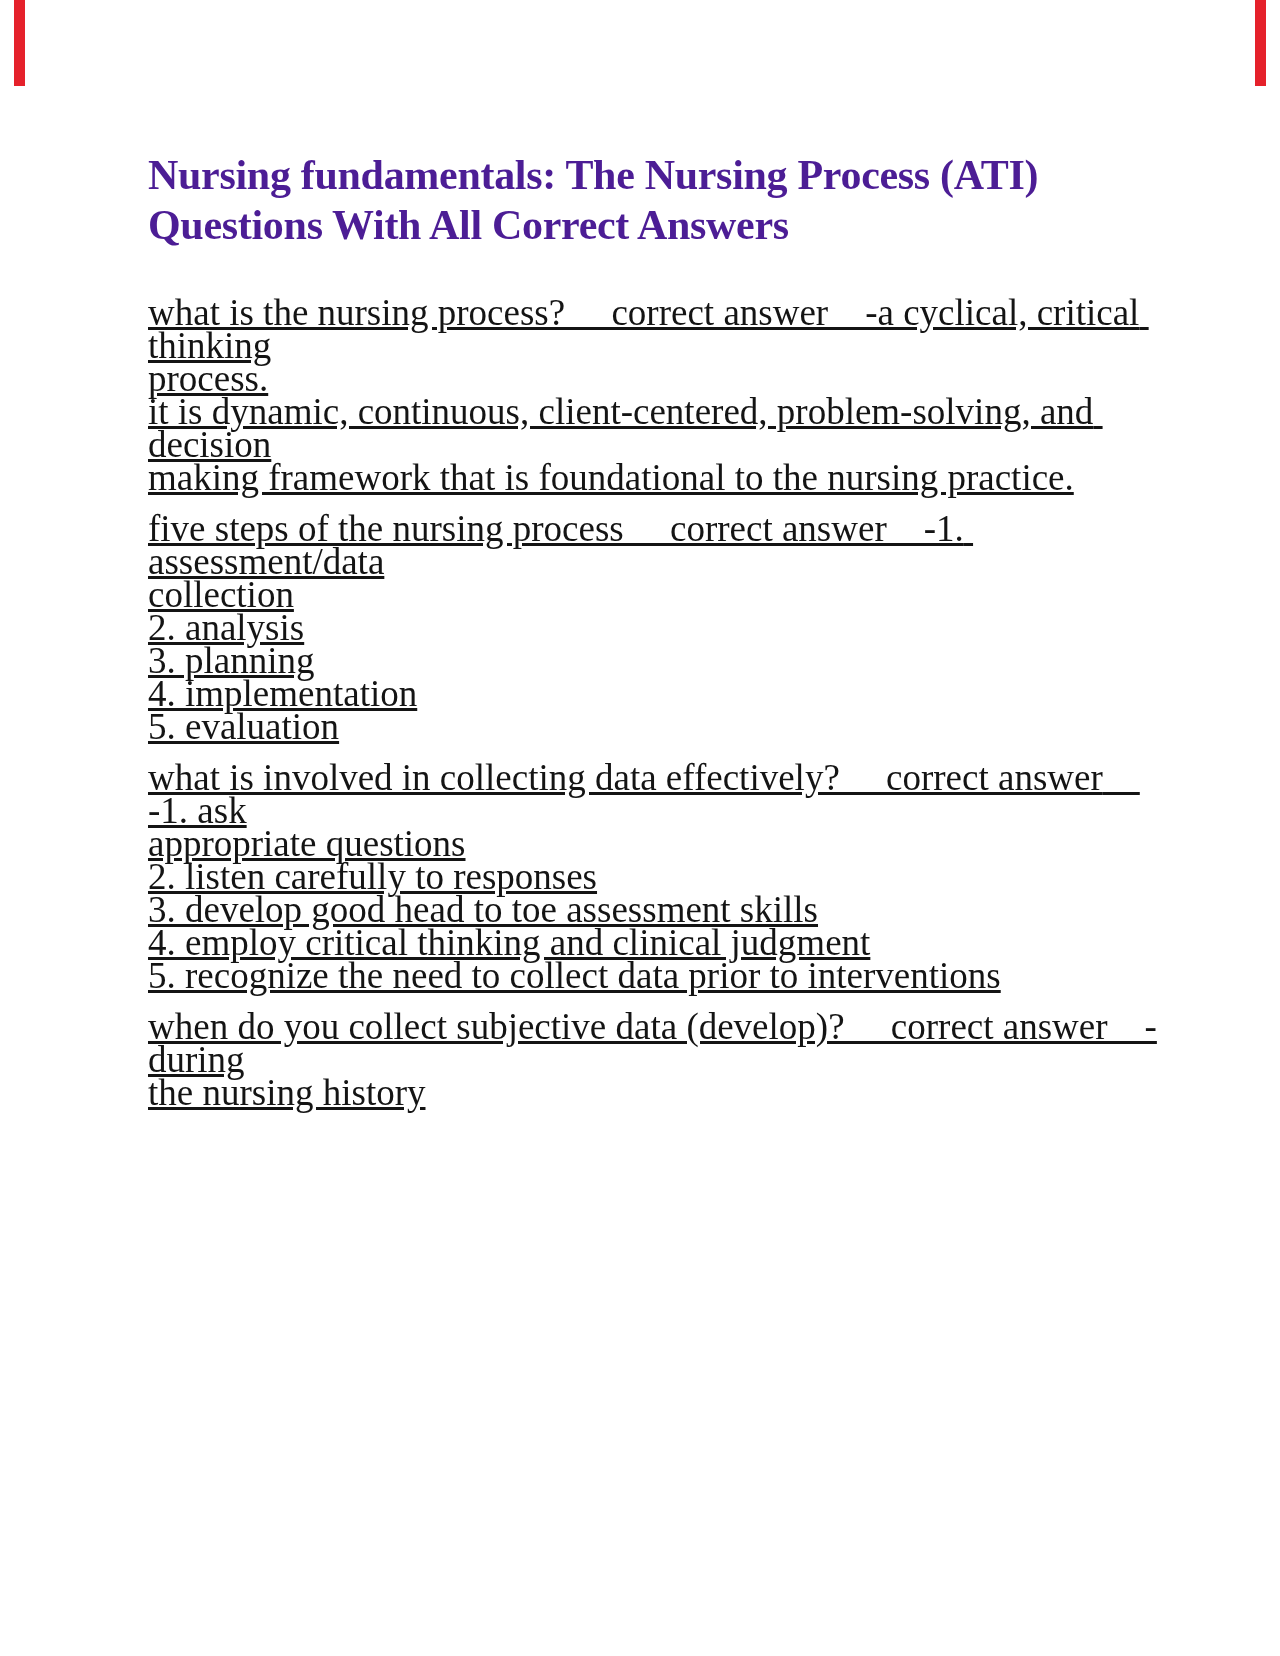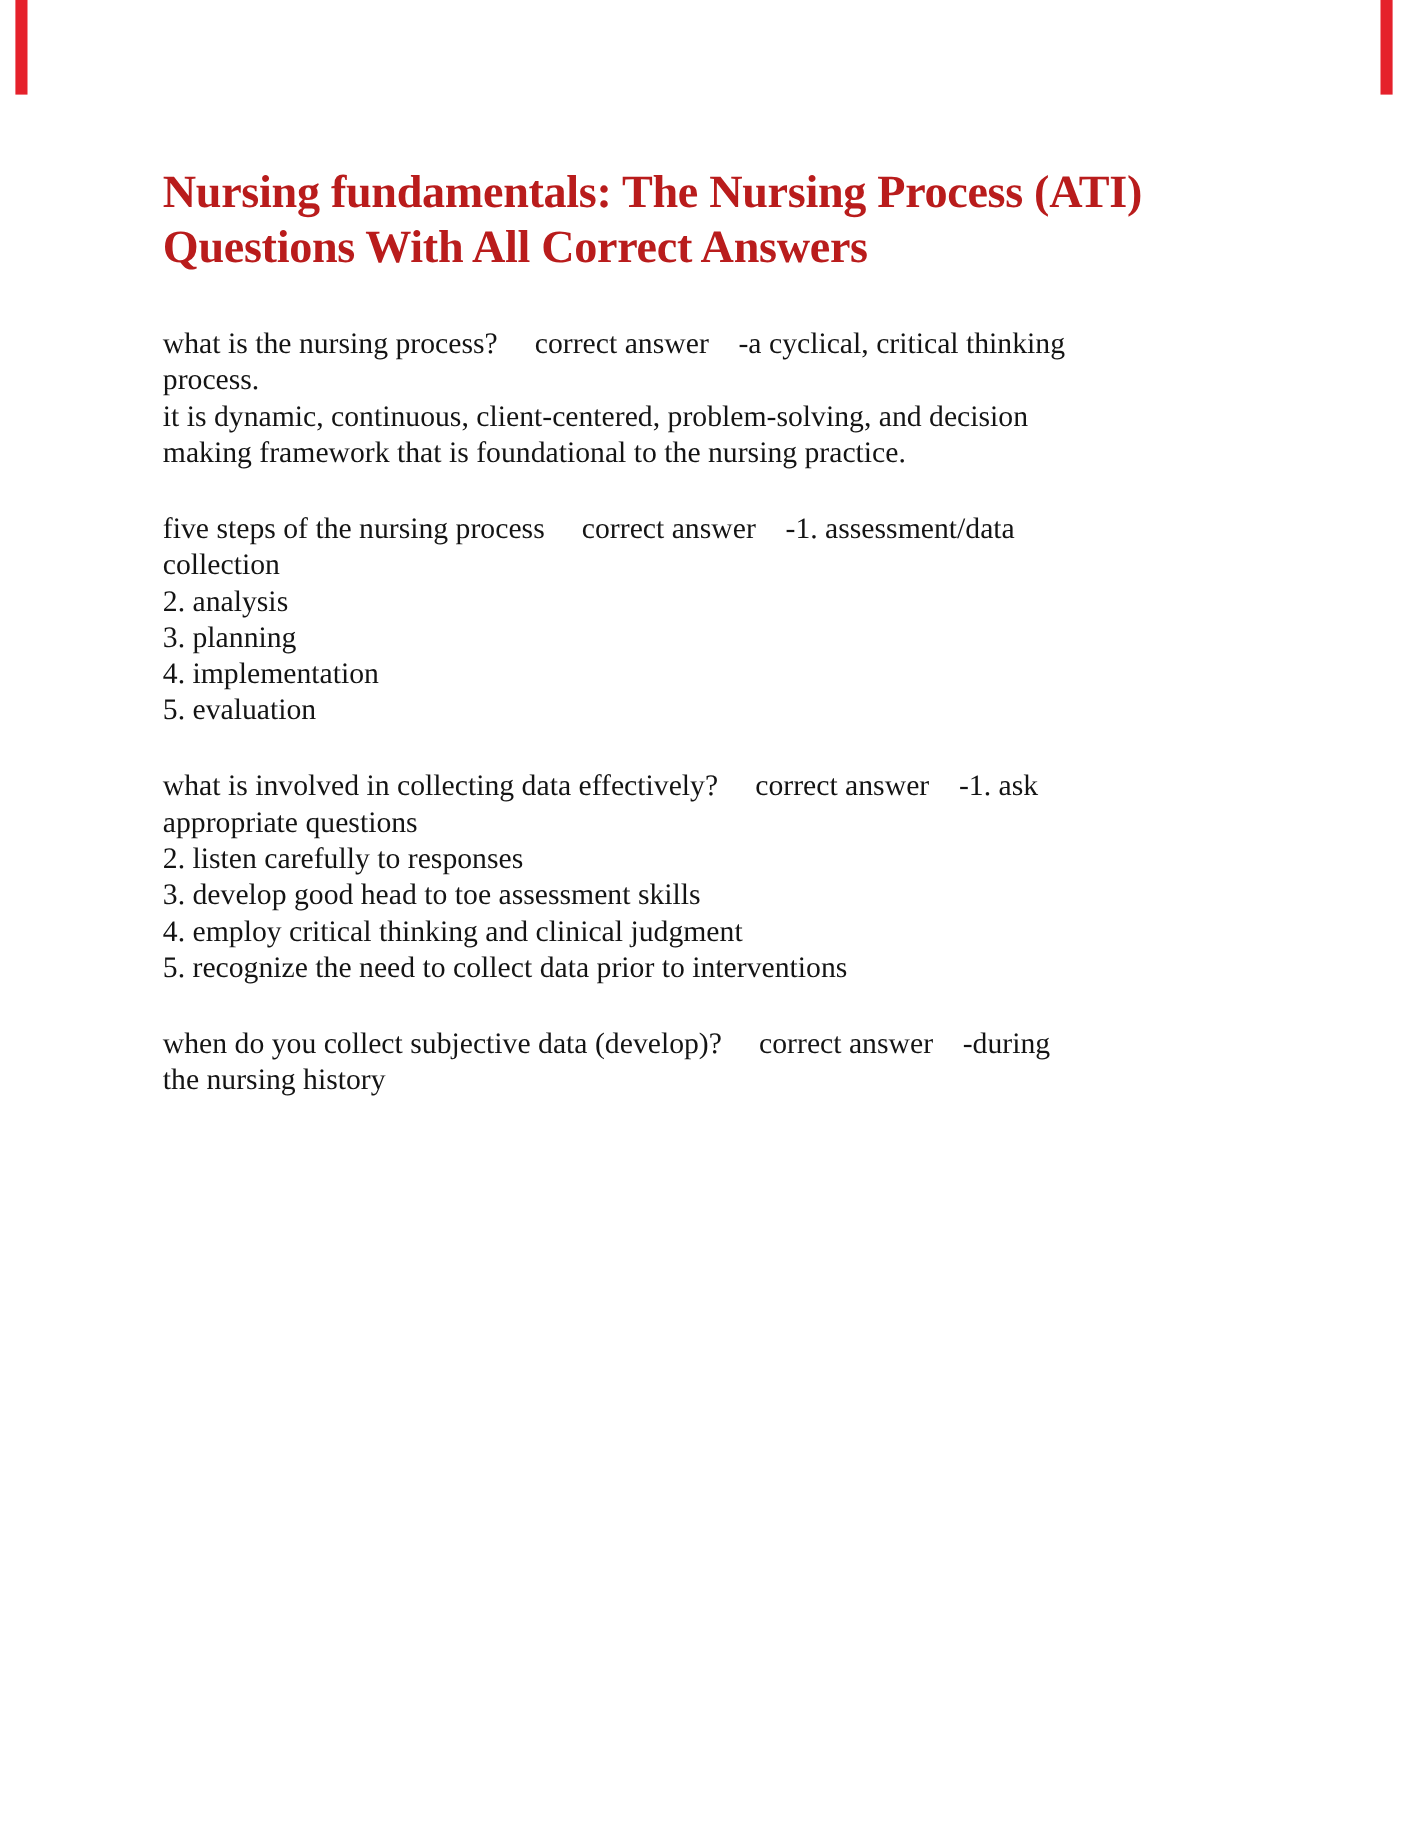--- a/index.html
+++ b/index.html
@@ -31,29 +31,30 @@
     width: 1010px;
     color: #121212;
   }
   .doc-title {
     font-size: 42px;
     line-height: 50px;
     font-weight: 700;
     letter-spacing: -0.3px;
     white-space: pre-wrap;
     margin-bottom: 46px;
-    color: #b91c1c;
+    color: #4c1d95;
   }
   .qa-block {
-    font-size: 27px;
+    font-size: 37px;
     line-height: 33px;
     white-space: pre-wrap;
     color: #141414;
+    text-decoration: underline;
   }
-  .qa-block + .qa-block { margin-top: 36px; }
+  .qa-block + .qa-block { margin-top: 18px; }
 </style>
 </head>
 <body style="background: rgb(255, 255, 255);">
 
 <div class="page">
 
   <div class="corner-marker left" style="background: rgb(229, 33, 43);"></div>
 
   <div class="corner-marker right" style="background: rgb(229, 33, 43);"></div>
 

